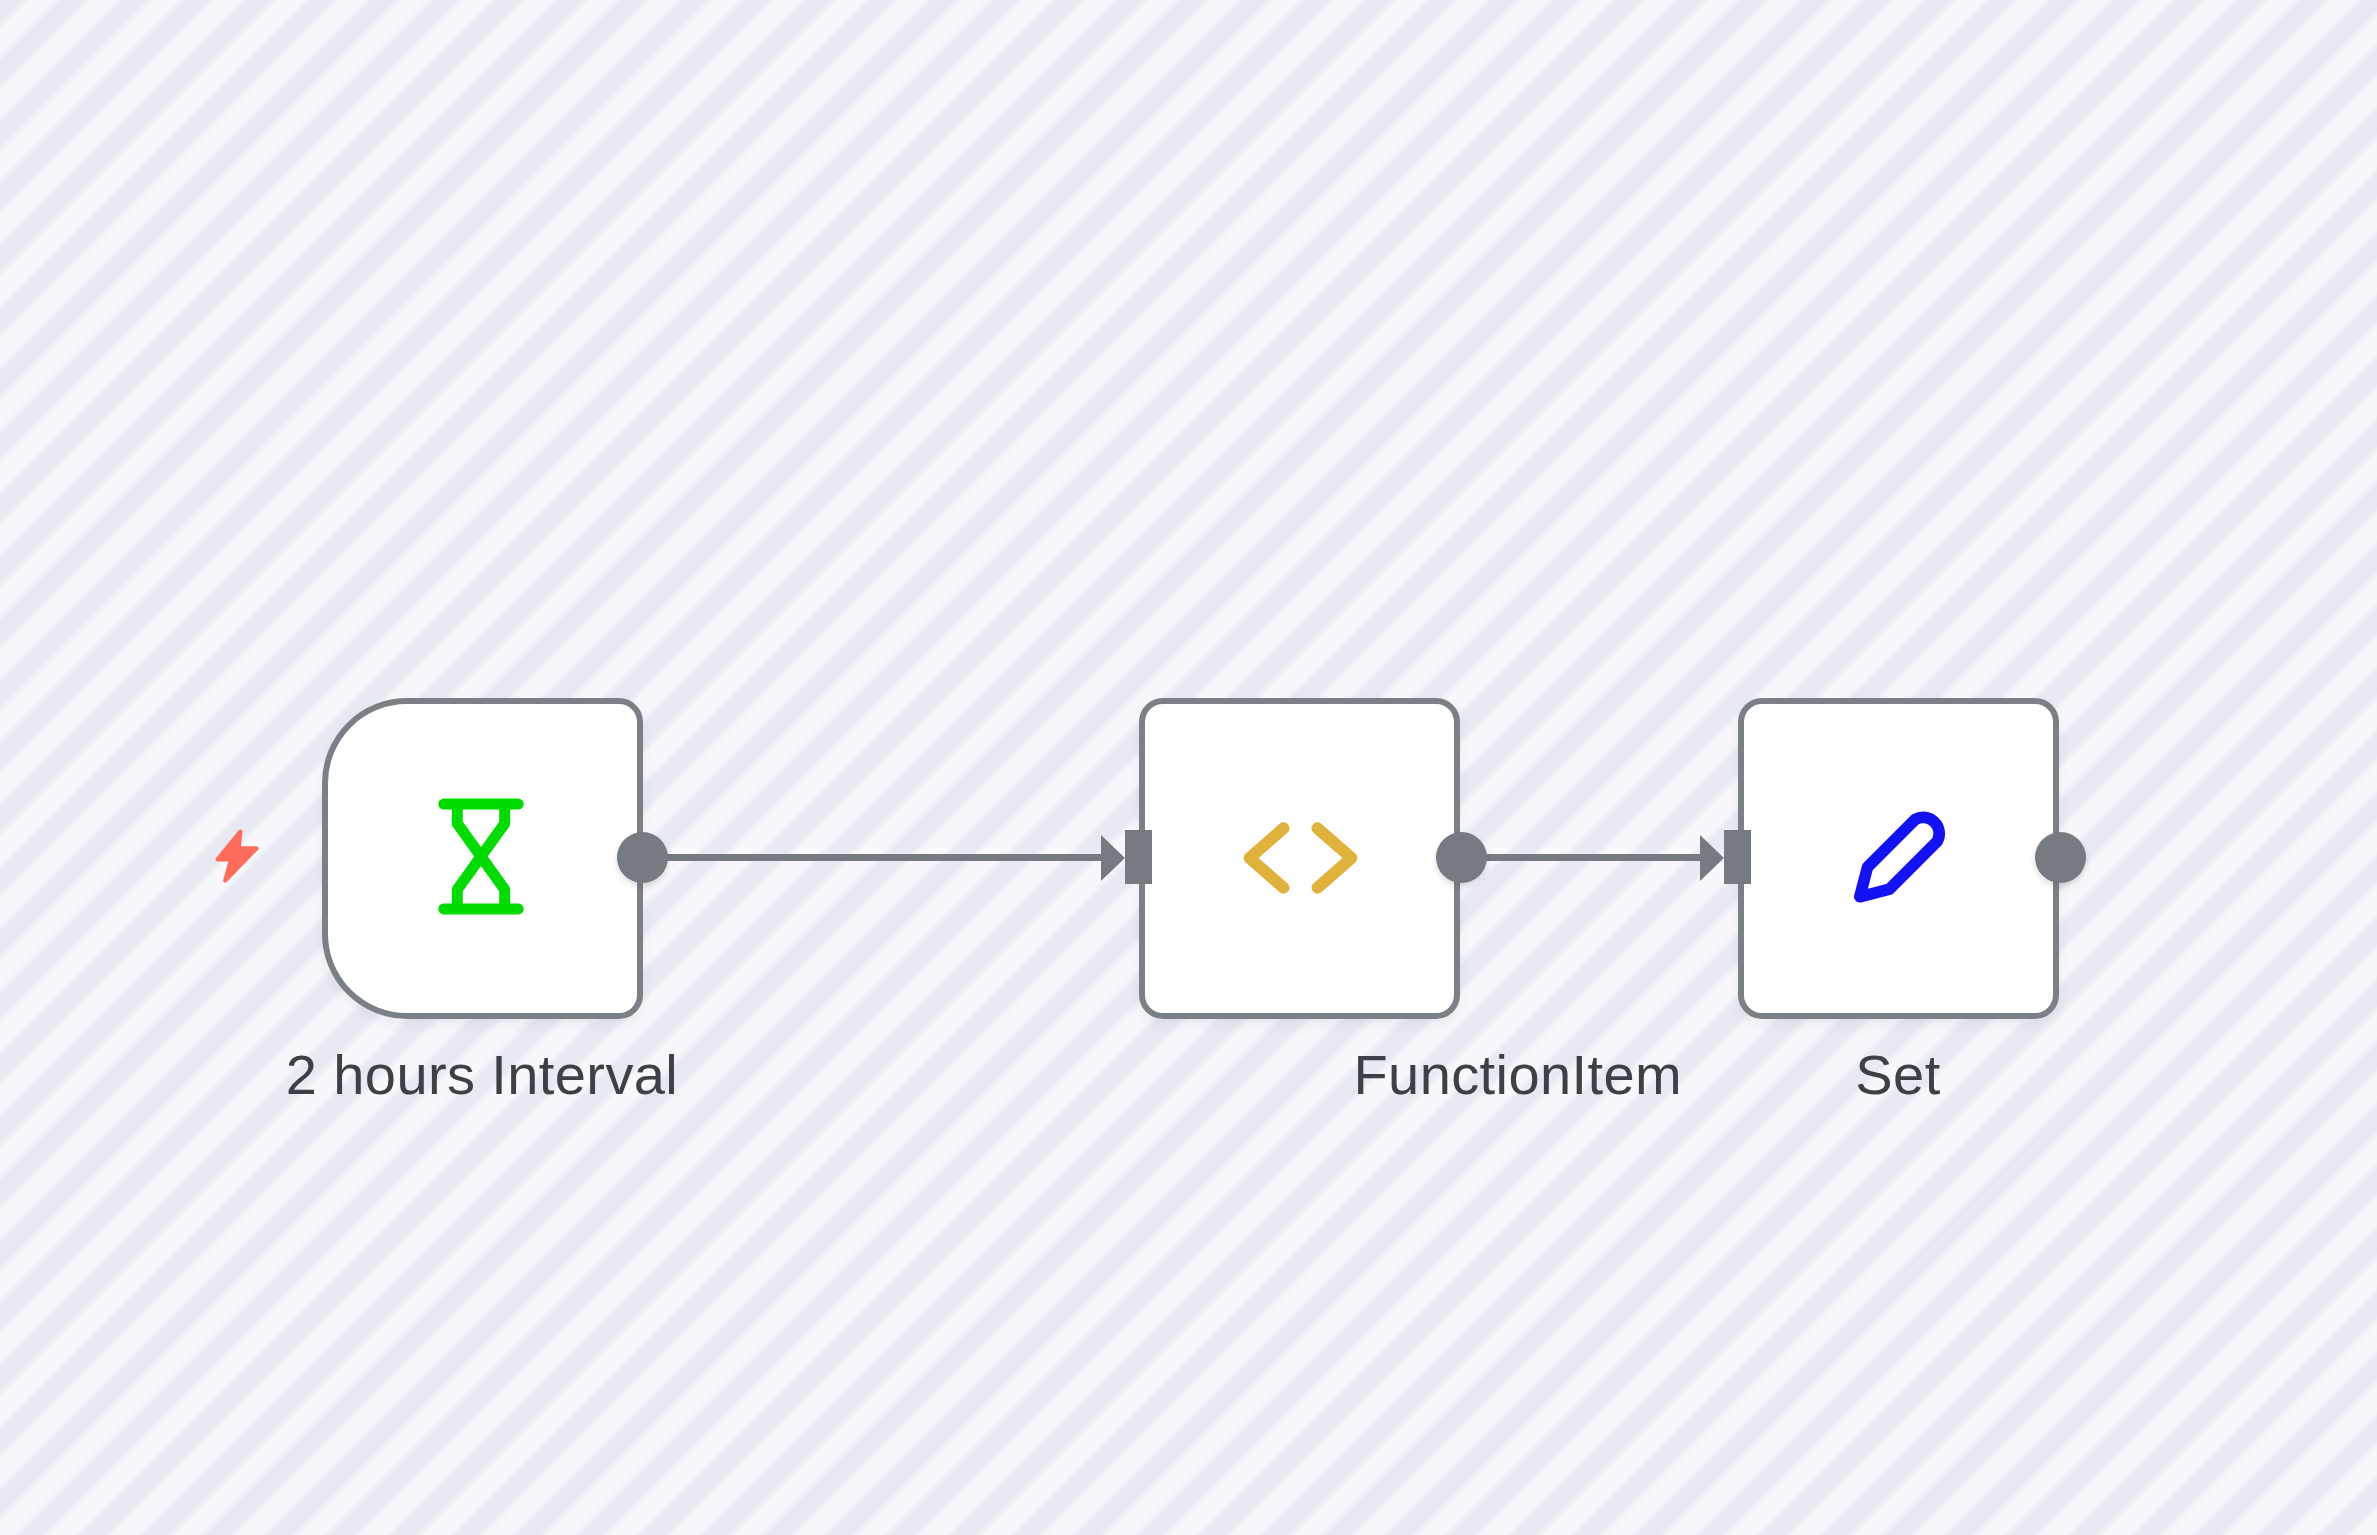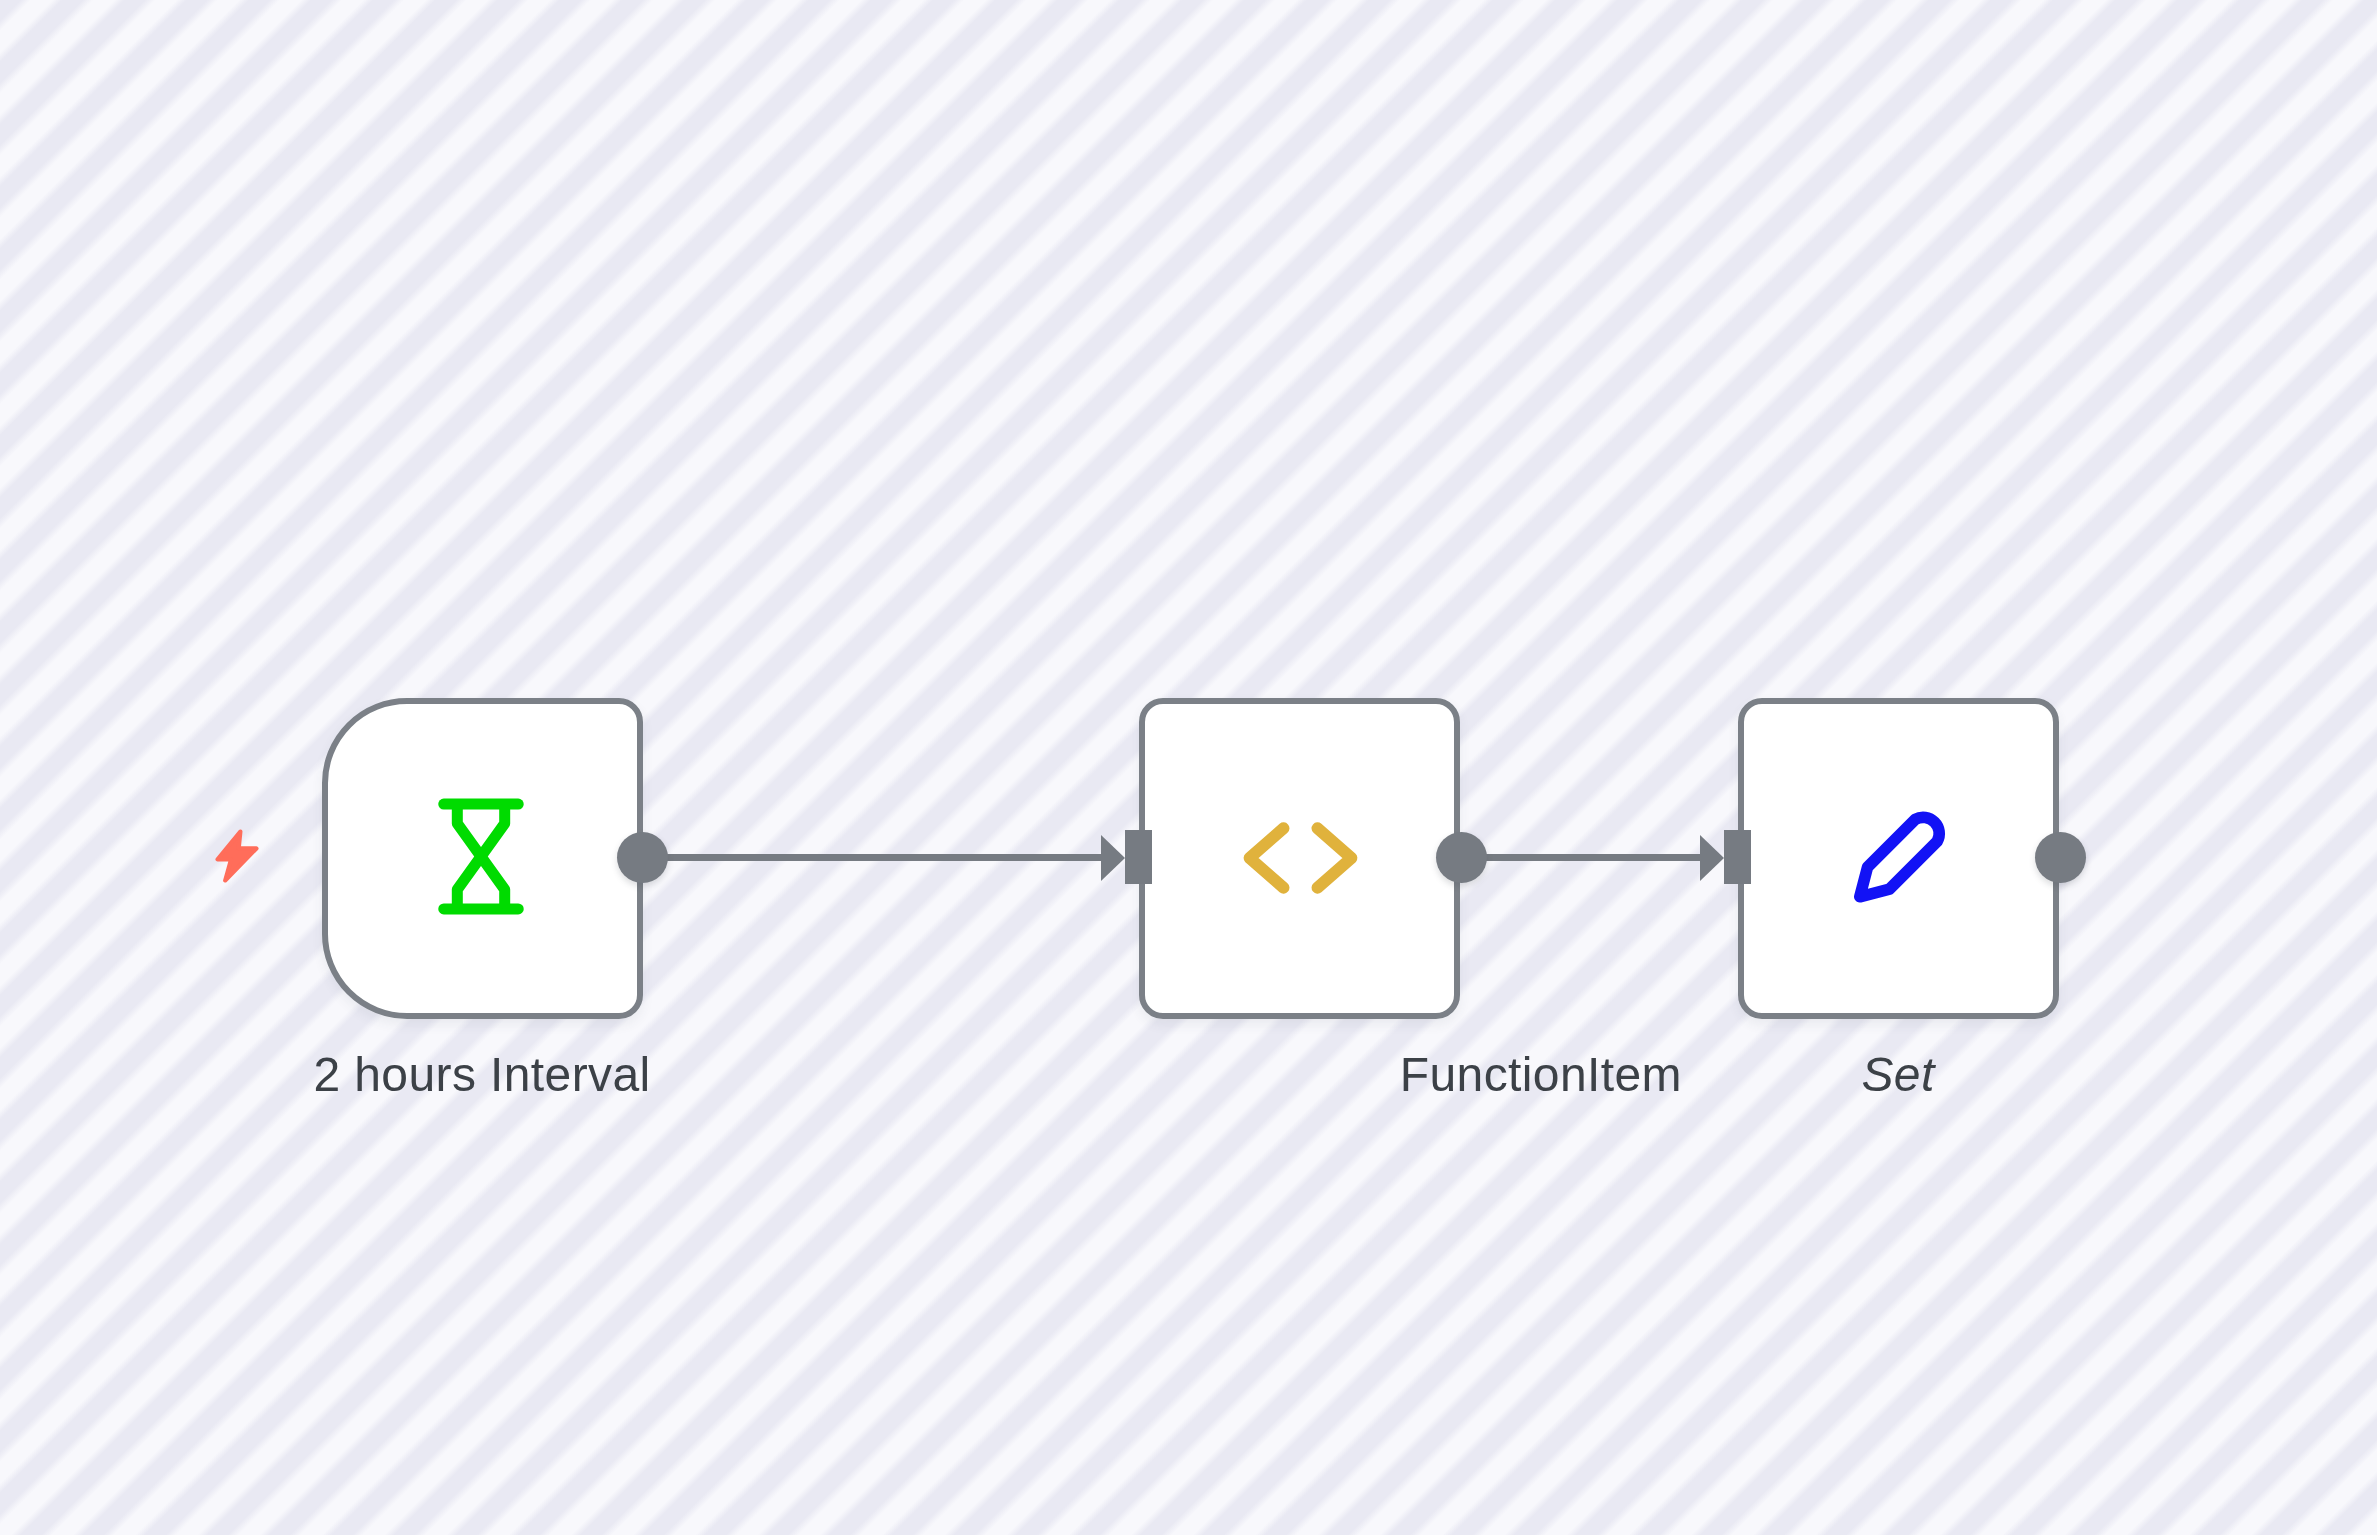--- a/index.html
+++ b/index.html
@@ -98,30 +98,30 @@
   }
   .port-in-arrow.a2 { left: 1101px; }
   .port-in-arrow.a3 { left: 1700px; }
 
   
   .node-label {
     position: absolute;
     top: 1045px;
     width: 766px;
     text-align: center;
-    font-size: 48px;
+    font-size: 56px;
     font-weight: 500;
     line-height: 60px;
     color: #3c4147;
     letter-spacing: 0.4px;
     z-index: 2;
   }
   .node-label.l1 { left: 99px; }
   .node-label.l2 { left: 916px; text-align: right; }
-  .node-label.l3 { left: 1515px; font-style: italic; }
+  .node-label.l3 { left: 1515px; }
 </style>
 </head>
 <body>
 
 <div class="canvas">
 
   <div class="conn-line c1"></div>
   <div class="conn-line c2"></div>
 
   <svg class="node-icon icon-bolt" width="48" height="54" viewBox="0 0 56 64">

